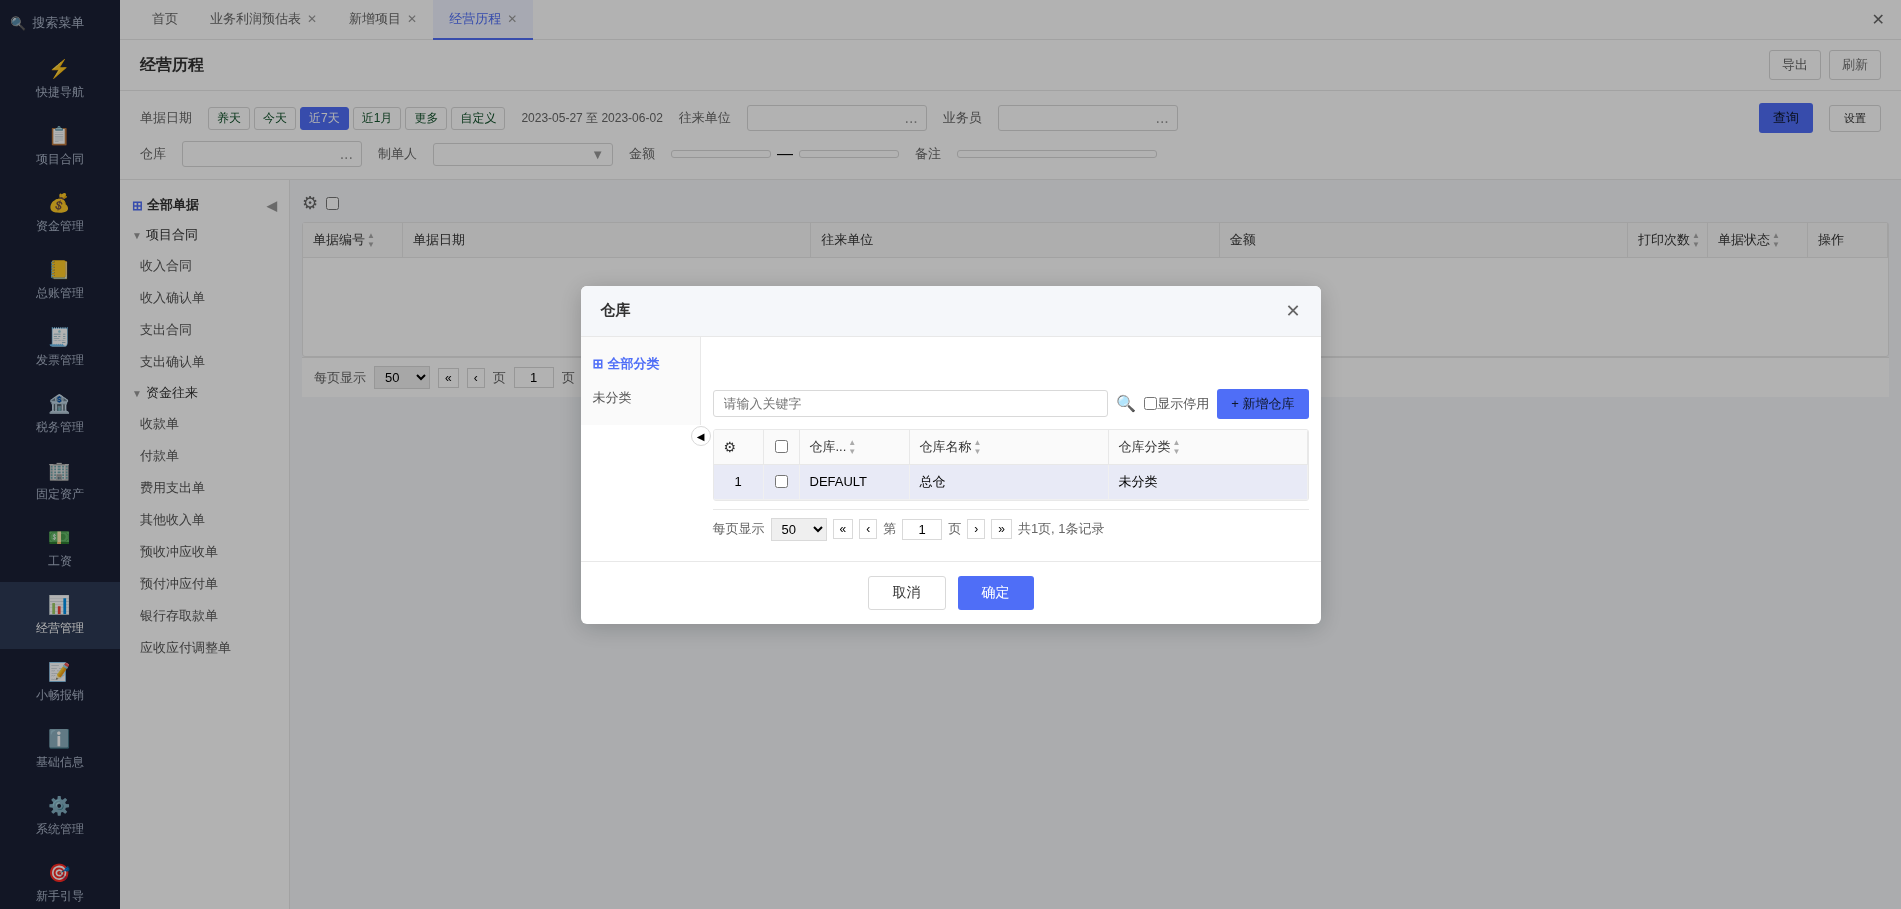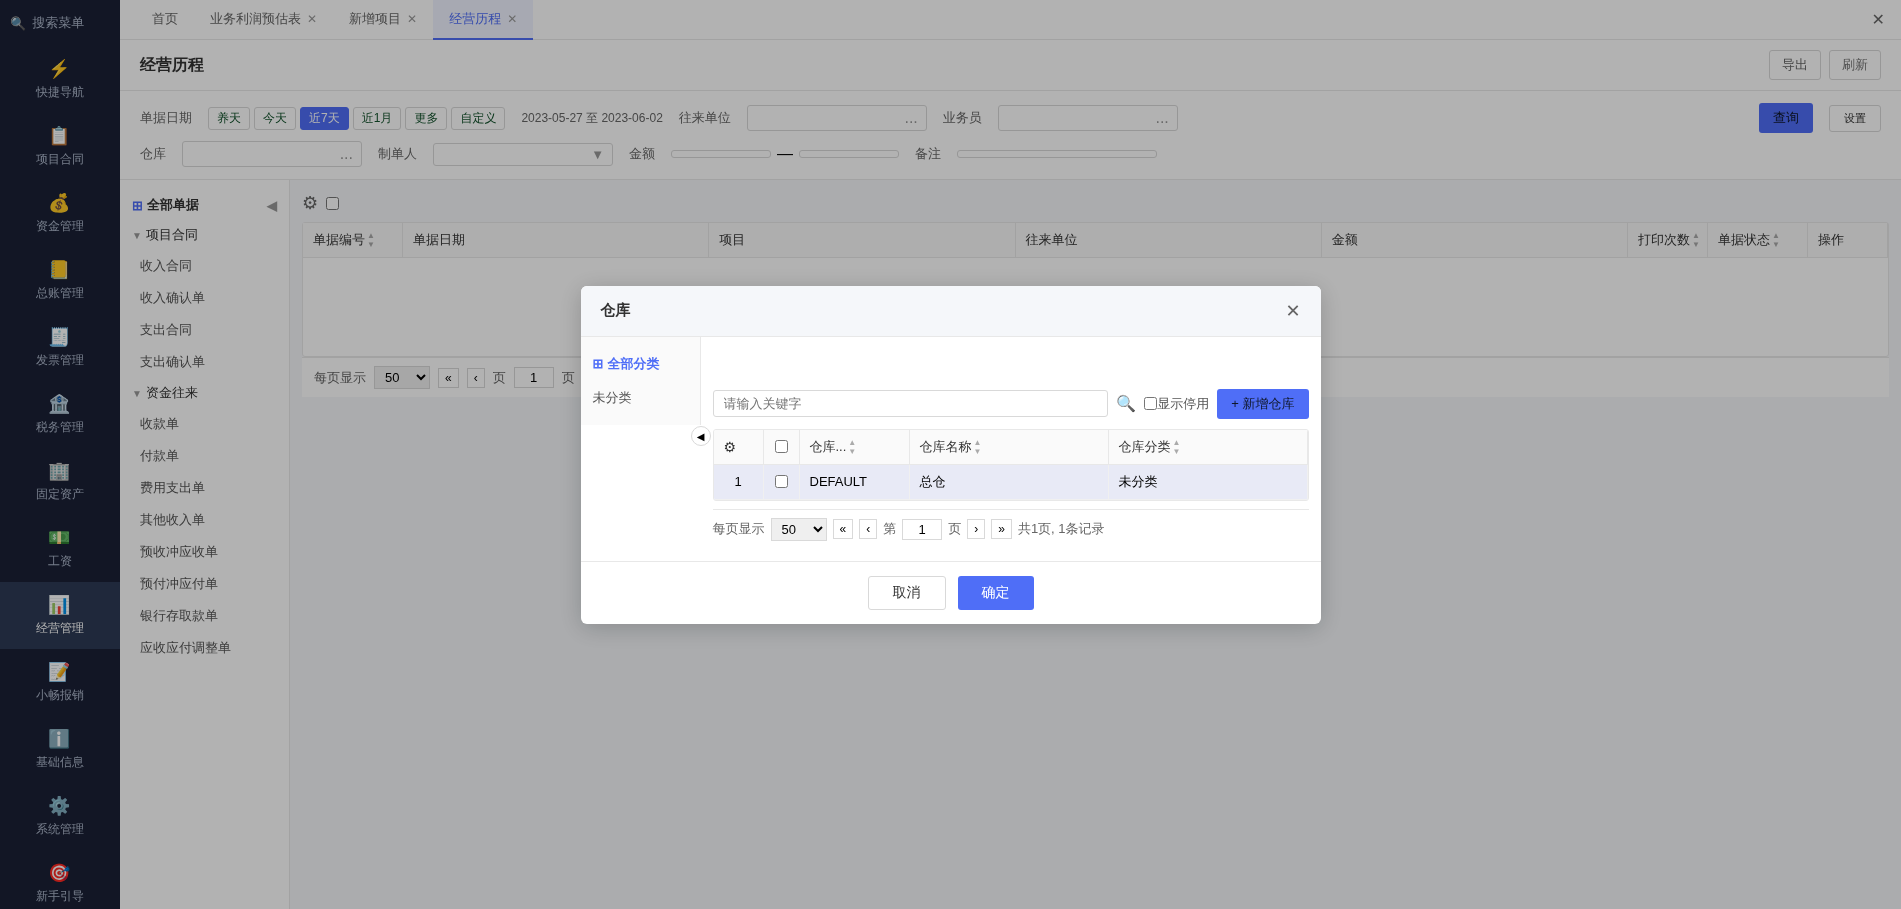--- a/index.html
+++ b/index.html
@@ -432,23 +432,20 @@
         <div class="modal-table-header">
           <div class="modal-th" style="width:100px;flex-shrink:0;">
             <span>单据编号</span>
             <span class="sort-icons">
                 <span>▲</span>
                 <span>▼</span>
               </span>
           </div>
           <div class="modal-th" style="flex:1;">
             <span>单据日期</span>
-          </div>
-          <div class="modal-th" style="flex:1;">
-            <span>项目</span>
           </div>
           <div class="modal-th" style="flex:1;">
             <span>往来单位</span>
           </div>
           <div class="modal-th" style="flex:1;">
             <span>金额</span>
           </div>
           <div class="modal-th" style="width:80px;flex-shrink:0;">
             <span>打印次数</span>
             <span class="sort-icons">

